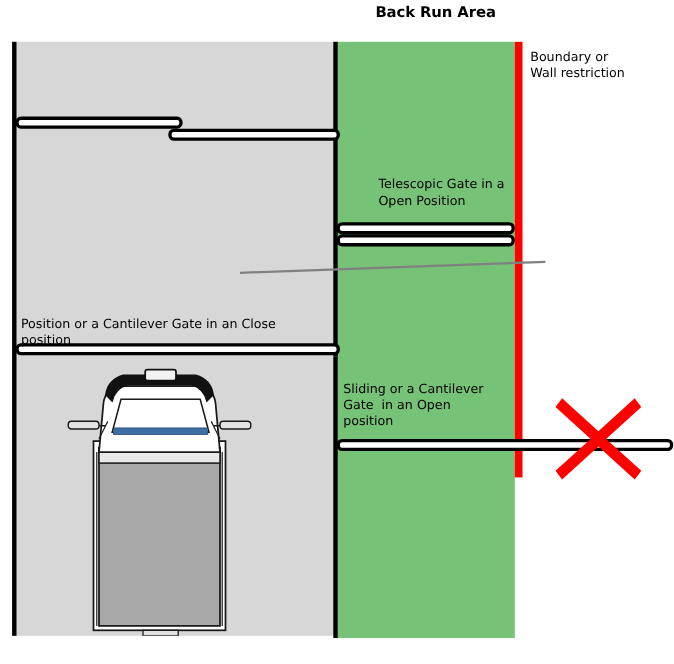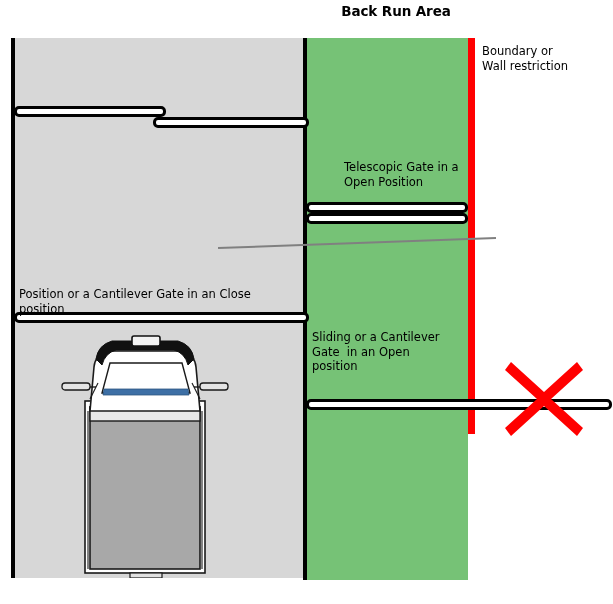--- a/index.html
+++ b/index.html
@@ -123,21 +123,21 @@
   .label {
     position: absolute;
     font-size: 11.5px;
     line-height: 14.5px;
     color: #000000;
     white-space: pre-wrap;
   }
   .label-boundary   { left: 482px; top: 44px;  width: 120px; }
   .label-tele-open  { left: 318px; top: 160px; width: 150px; margin-left: 26px; }
   .label-slide-closed { left: 19px;  top: 287px; width: 280px; }
-  .label-slide-open { left: 312px; top: 330px; width: 152px; }
+  .label-slide-open { left: 312px; top: 346px; width: 152px; }
 
   
   .red-x {
     position: absolute;
     left: 505px;
     top: 360px;
     width: 78px;
     height: 78px;
   }
 

